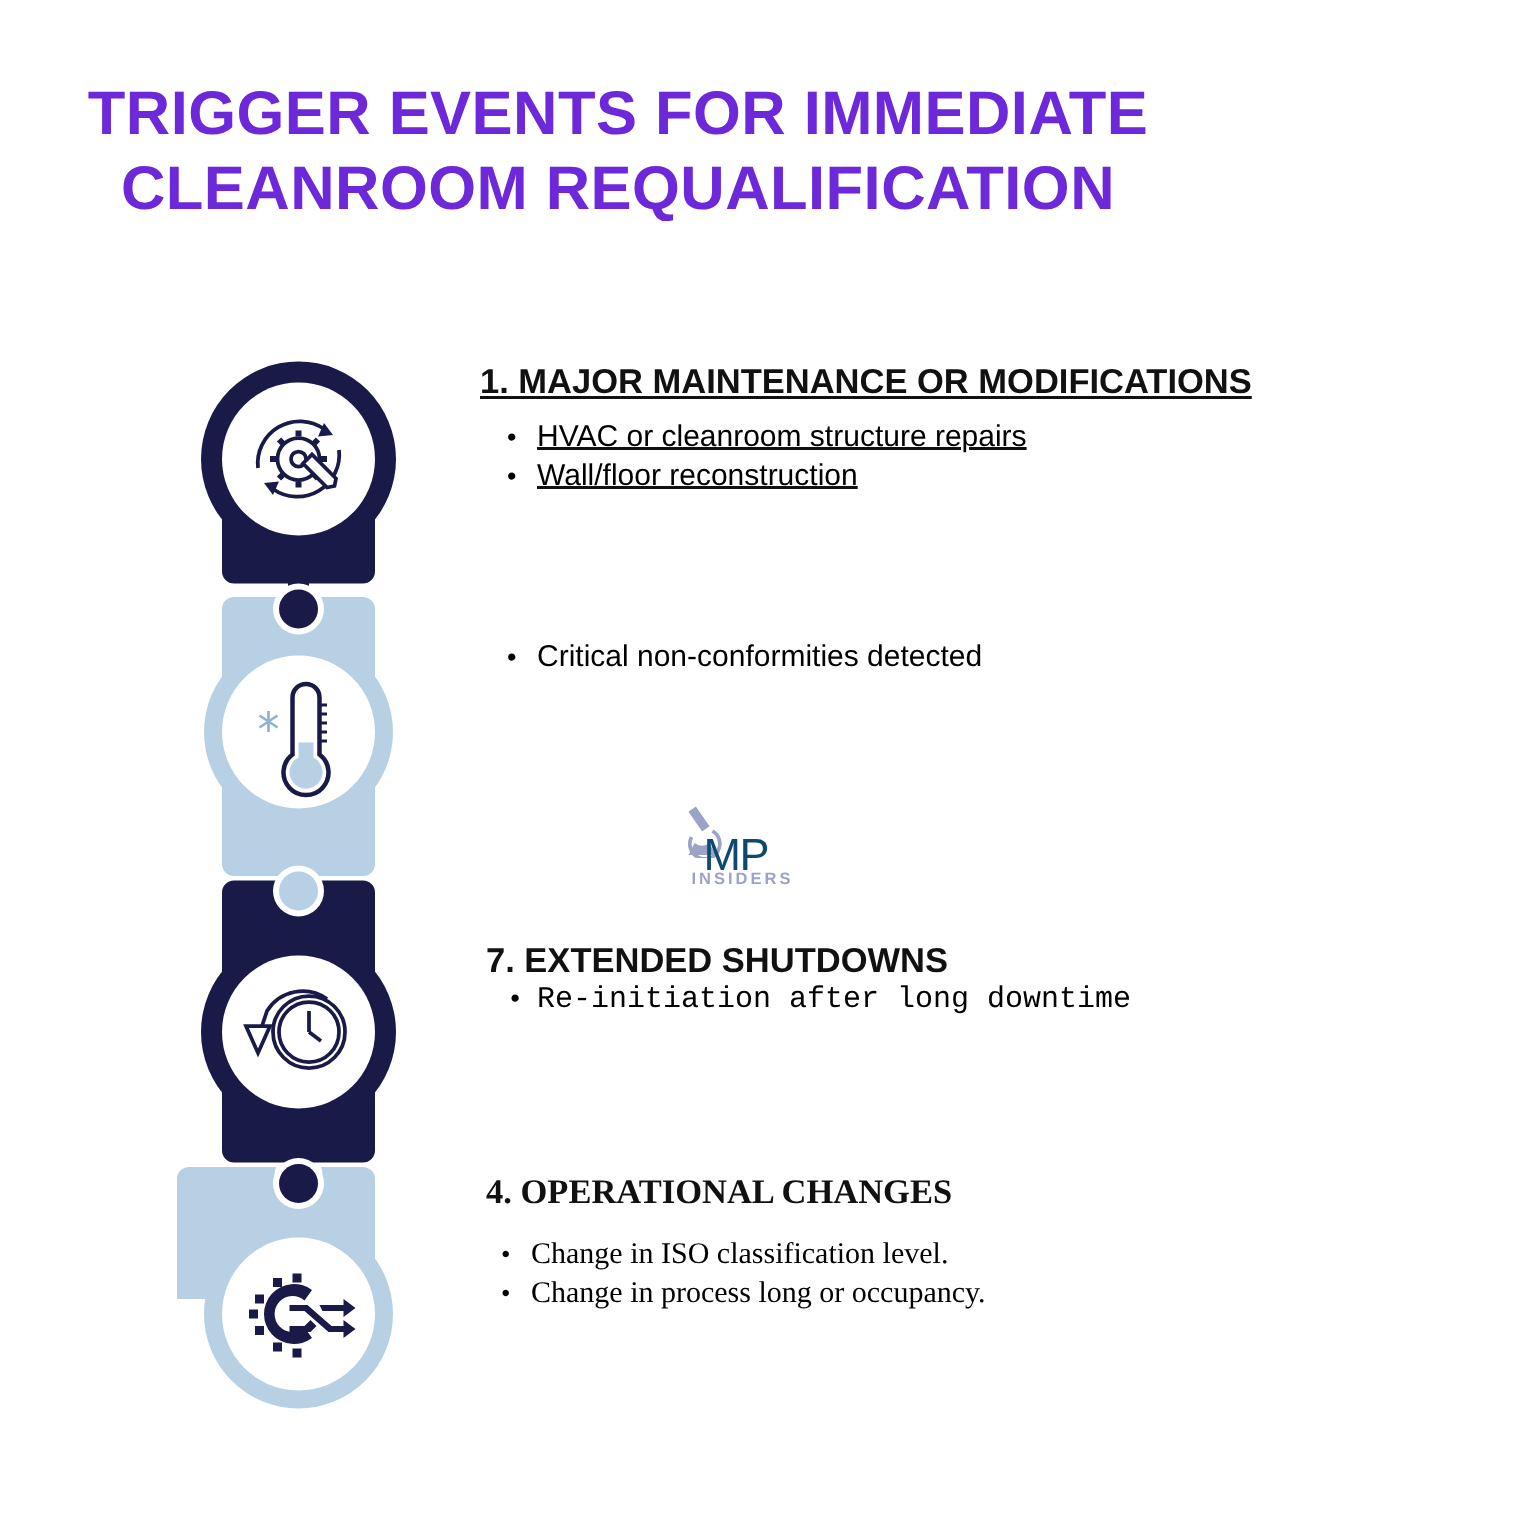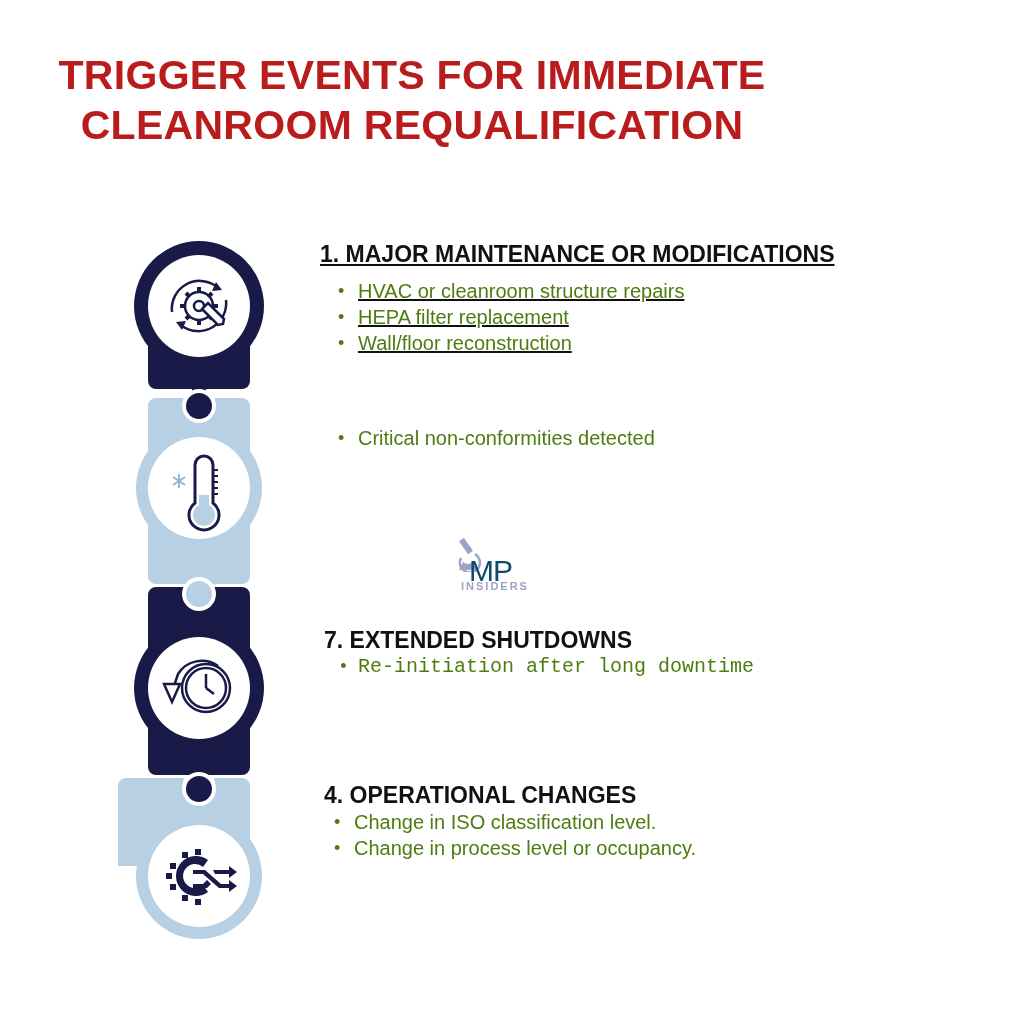--- a/index.html
+++ b/index.html
@@ -1,23 +1,23 @@
 <!DOCTYPE html>
 <html><head>
 <meta charset="utf-8">
 <style>
   html, body { margin: 0; padding: 0; background: #ffffff; }
   body { width: 1024px; height: 1024px; position: relative; overflow: hidden; font-family: "Liberation Sans", sans-serif; color: #111111; }
-  .title { position: absolute; left: 0; width: 824px; top: 50px; text-align: center; font-weight: bold; font-size: 41px; line-height: 50px; letter-spacing: 0.3px; color: #b91c1c; }
+  .title { position: absolute; left: 0; width: 824px; top: 50px; text-align: center; font-weight: bold; font-size: 41px; line-height: 50px; letter-spacing: 0.3px; color: #6d28d9; }
   .title div { white-space: nowrap; }
   .rail { position: absolute; left: 0; top: 0; }
   .section { position: absolute; left: 320px; }
   .section h2 { margin: 0; font-size: 23px; font-weight: bold; line-height: 28px; color: #111; white-space: nowrap; }
   .section ul { margin: 0; padding: 0; list-style: none; }
-  .section li { font-size: 20px; line-height: 26px; color: #4d7c0f; white-space: nowrap; position: relative; padding-left: 20px; }
+  .section li { font-size: 20px; line-height: 26px; color: #000000; white-space: nowrap; position: relative; padding-left: 20px; }
   .section li::before { content: "•"; position: absolute; left: 0; top: 0; font-size: 18px; }
   .logo { position: absolute; left: 455px; top: 536px; width: 100px; height: 62px; }
   .logo .mp { position: absolute; left: 14px; top: 18px; font-family: Liberation Sans, sans-serif; font-size: 30px; color: #0c4a6e; letter-spacing: -1px; }
   .logo .ins { position: absolute; left: 6px; top: 44px; font-size: 11px; font-weight: bold; letter-spacing: 2px; color: #9da3c7; }
 </style>
 </head>
 <body>
 
 <div class="title">
   <div>TRIGGER EVENTS FOR IMMEDIATE</div>
@@ -121,21 +121,20 @@
     <path d="M193 870 h12 l16 14 h8 v-4 l8 6 l-8 6 v-4 h-10 l-16 -14 h-10 z"></path>
     <path d="M193 884 h10 l4 -4 l4 4 l-4 4 h-14 z"></path>
     <path d="M213 870 h16 v-4 l8 6 l-8 6 v-4 h-14 z"></path>
   </g>
 </svg>
 
 <div class="section" style="top:240px;text-decoration:underline;">
   <h2>1. MAJOR MAINTENANCE OR MODIFICATIONS</h2>
   <ul style="margin-top:10px; margin-left:18px;">
     <li>HVAC or cleanroom structure repairs</li>
-    <li>HEPA filter replacement</li>
     <li>Wall/floor reconstruction</li>
   </ul>
 </div>
 
 <div class="section" style="top:419px; left:324px;">
   <ul style="margin-top:6px; margin-left:14px;">
     <li>Critical non-conformities detected</li>
   </ul>
 </div>
 
@@ -151,19 +150,19 @@
   <span class="ins">INSIDERS</span>
 </div>
 
 <div class="section" style="top:626px; left:324px;">
   <h2>7. EXTENDED SHUTDOWNS</h2>
   <ul style="margin-left:14px;font-family:Liberation Mono, monospace;">
     <li>Re-initiation after long downtime</li>
   </ul>
 </div>
 
-<div class="section" style="top:781px; left:324px;">
+<div class="section" style="top:781px; left:324px;font-family:Liberation Serif, serif;">
   <h2>4. OPERATIONAL CHANGES</h2>
-  <ul style="margin-top:0; margin-left:10px;">
+  <ul style="margin-top:14px; margin-left:10px;">
     <li>Change in ISO classification level.</li>
-    <li>Change in process level or occupancy.</li>
+    <li>Change in process long or occupancy.</li>
   </ul>
 </div>
 
 </body></html>

